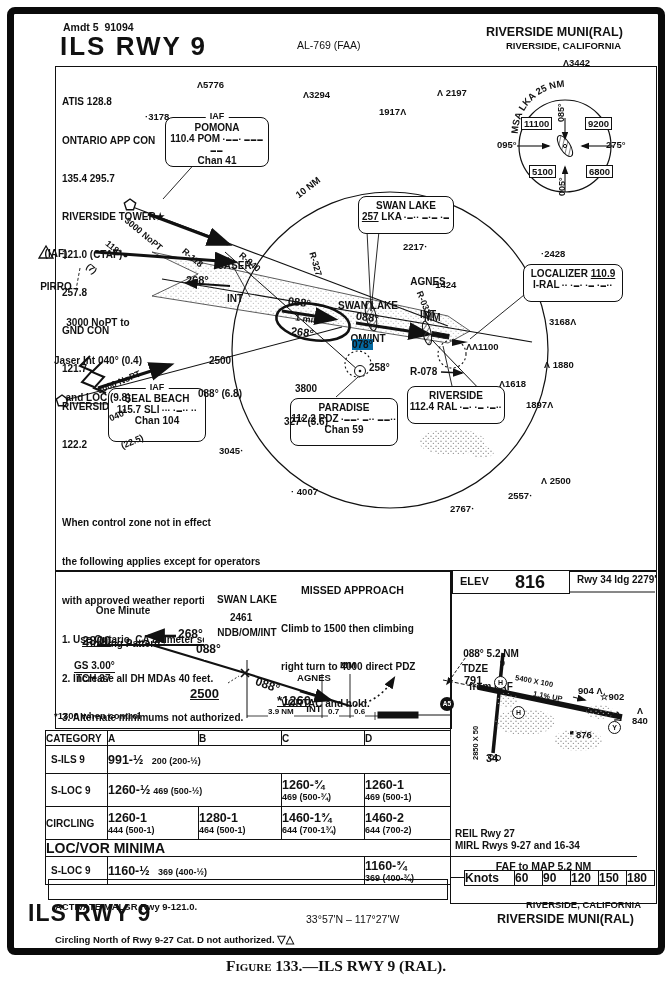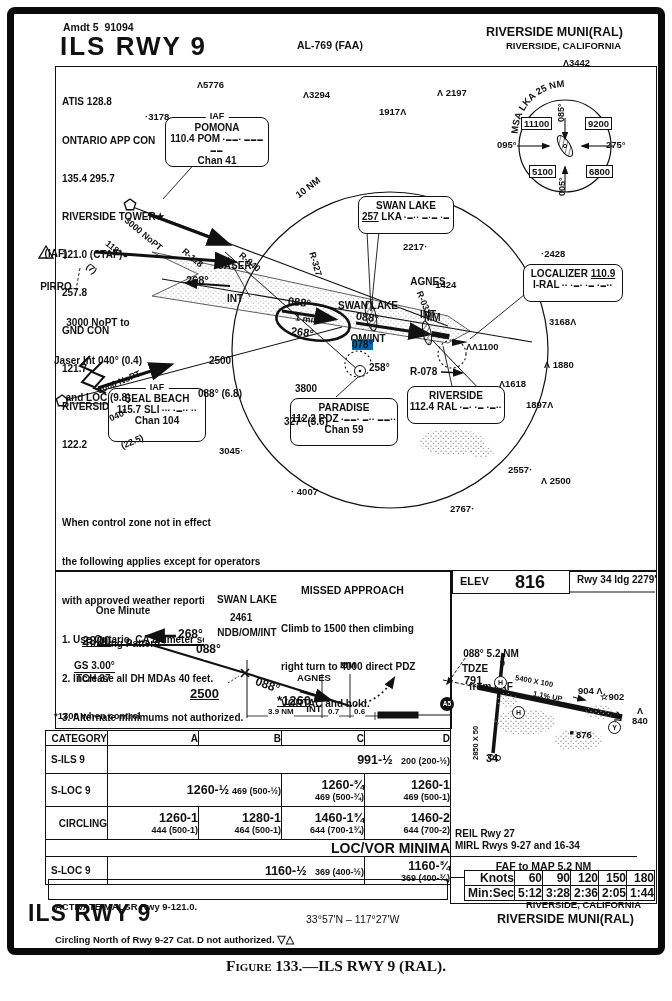--- a/index.html
+++ b/index.html
@@ -14,21 +14,21 @@
   .pbox{position:absolute;border:1.6px solid #111;background:transparent}
   .navbox{position:absolute;border:1.6px solid #111;border-radius:8px;background:#fff;text-align:center;font-weight:700}
   .navbox .tag{position:absolute;top:-7px;left:50%;transform:translateX(-50%);background:#fff;padding:0 4px;font-size:9px;font-weight:700}
   .morse{font-size:5.5px;letter-spacing:1px;vertical-align:middle}
   .ob{position:absolute;font-size:9.5px;font-weight:700;white-space:nowrap}
   .ct{font-size:9px;font-weight:700}
   .circ{position:absolute;border:1.2px solid #111;border-radius:50%;width:11px;height:11px;font-size:7px;line-height:11px;text-align:center;font-weight:700;background:#fff}
   .a5{position:absolute;background:#111;color:#fff;border-radius:50%;width:14px;height:14px;font-size:6.5px;line-height:14px;text-align:center;font-weight:700}
   .msab{position:absolute;border:1.3px solid #111;background:#fff;padding:0 2px;font-size:9.5px;font-weight:700}
   table.grid{border-collapse:collapse;position:absolute;table-layout:fixed;background:#fff}
-  table.grid td{border:1.6px solid #111;text-align:right;font-weight:700;padding:0;vertical-align:middle;overflow:hidden}
+  table.grid td{border:1.6px solid #111;text-align:left;font-weight:700;padding:0;vertical-align:middle;overflow:hidden}
   .big{font-size:12.5px;font-weight:700}
   .sm{font-size:9px;font-weight:700}
   .cap{position:absolute;width:672px;text-align:center;font-family:"Liberation Serif",serif;font-weight:700;font-size:15.5px}
   .sc{font-variant:small-caps}
   svg{position:absolute;left:0;top:0}
 </style>
 </head>
 <body>
 
 <div id="page">
@@ -147,21 +147,21 @@
       <ellipse cx="507" cy="700" rx="11" ry="7" fill="url(#stip)" stroke="none"></ellipse>
     </g>
   </svg>
 
   <div class="pbox" style="left:55px;top:66px;width:600px;height:504px"></div>
   <div class="pbox" style="left:55px;top:570px;width:395px;height:157px"></div>
   <div class="pbox" style="left:450px;top:570px;width:205px;height:332px"></div>
 
   <div class="a f105" style="left:63px;top:22px">Amdt 5  91094</div>
   <div class="a" style="left:60px;top:32px;font-size:26px;letter-spacing:2px">ILS RWY 9</div>
-  <div class="a f105" style="left:297px;top:40px;font-weight:700">AL-769 (FAA)</div>
+  <div class="a f105" style="left:297px;top:40px;font-weight:400">AL-769 (FAA)</div>
   <div class="a" style="left:486px;top:26px;font-size:12.5px">RIVERSIDE MUNI(RAL)</div>
   <div class="a f95" style="left:506px;top:41px">RIVERSIDE, CALIFORNIA</div>
 
   <div class="a f10" style="left:62px;top:71px;line-height:12.7px">
     <div>ATIS 128.8</div>
     <div>ONTARIO APP CON</div>
     <div>135.4 295.7</div>
     <div>RIVERSIDE TOWER★</div>
     <div>121.0 (CTAF)●</div>
     <div>257.8</div>
@@ -277,21 +277,21 @@
   <div class="ob" style="left:145px;top:111px"><span>·</span><span>3178</span></div>
   <div class="ob" style="left:541px;top:248px"><span>·</span><span>2428</span></div>
   <div class="ob" style="left:549px;top:316px"><span>3168</span><span class="ct">Λ</span></div>
   <div class="ob" style="left:466px;top:341px"><span class="ct">ΛΛ</span><span>1100</span></div>
   <div class="ob" style="left:499px;top:378px"><span class="ct">Λ</span><span>1618</span></div>
   <div class="ob" style="left:544px;top:359px"><span class="ct">Λ</span> <span>1880</span></div>
   <div class="ob" style="left:526px;top:399px"><span>1897</span><span class="ct">Λ</span></div>
   <div class="ob" style="left:219px;top:445px"><span>3045</span><span>·</span></div>
   <div class="ob" style="left:291px;top:486px"><span>· </span><span>4007</span></div>
   <div class="ob" style="left:450px;top:503px"><span>2767</span><span>·</span></div>
-  <div class="ob" style="left:508px;top:464px"><span>2557</span><span>·</span></div>
+  <div class="ob" style="left:508px;top:490px"><span>2557</span><span>·</span></div>
   <div class="ob" style="left:541px;top:475px"><span class="ct">Λ</span> <span>2500</span></div>
   <div class="ob" style="left:432px;top:279px"><span>·</span><span>1424</span></div>
   <div class="ob" style="left:403px;top:241px"><span>2217</span><span>·</span></div>
 
   <div class="a f10" style="left:62px;top:490px;line-height:13px;font-weight:600">
     <div>When control zone not in effect</div>
     <div>the following applies except for operators</div>
     <div>with approved weather reporting service:</div>
     <div>1. Use Ontario, CA altimeter setting.</div>
     <div>2. Increase all DH MDAs 40 feet.</div>
@@ -373,28 +373,20 @@
       </colgroup>
     <tbody>
         <tr style="height:15px">
       <td>Knots</td>
       <td>60</td>
       <td>90</td>
       <td>120</td>
       <td>150</td>
       <td>180</td>
     </tr>
-    <tr style="height:15px">
-      <td>Min:Sec</td>
-      <td>5:12</td>
-      <td>3:28</td>
-      <td>2:36</td>
-      <td>2:05</td>
-      <td>1:44</td>
-    </tr>
   </tbody>
     </table>
 
   <table class="grid" style="left:45px;top:730px;width:405px;font-size:10px">
     <colgroup>
         <col style="width:62px">
         <col style="width:91px">
         <col style="width:83px">
         <col style="width:83px">
         <col style="width:86px">

